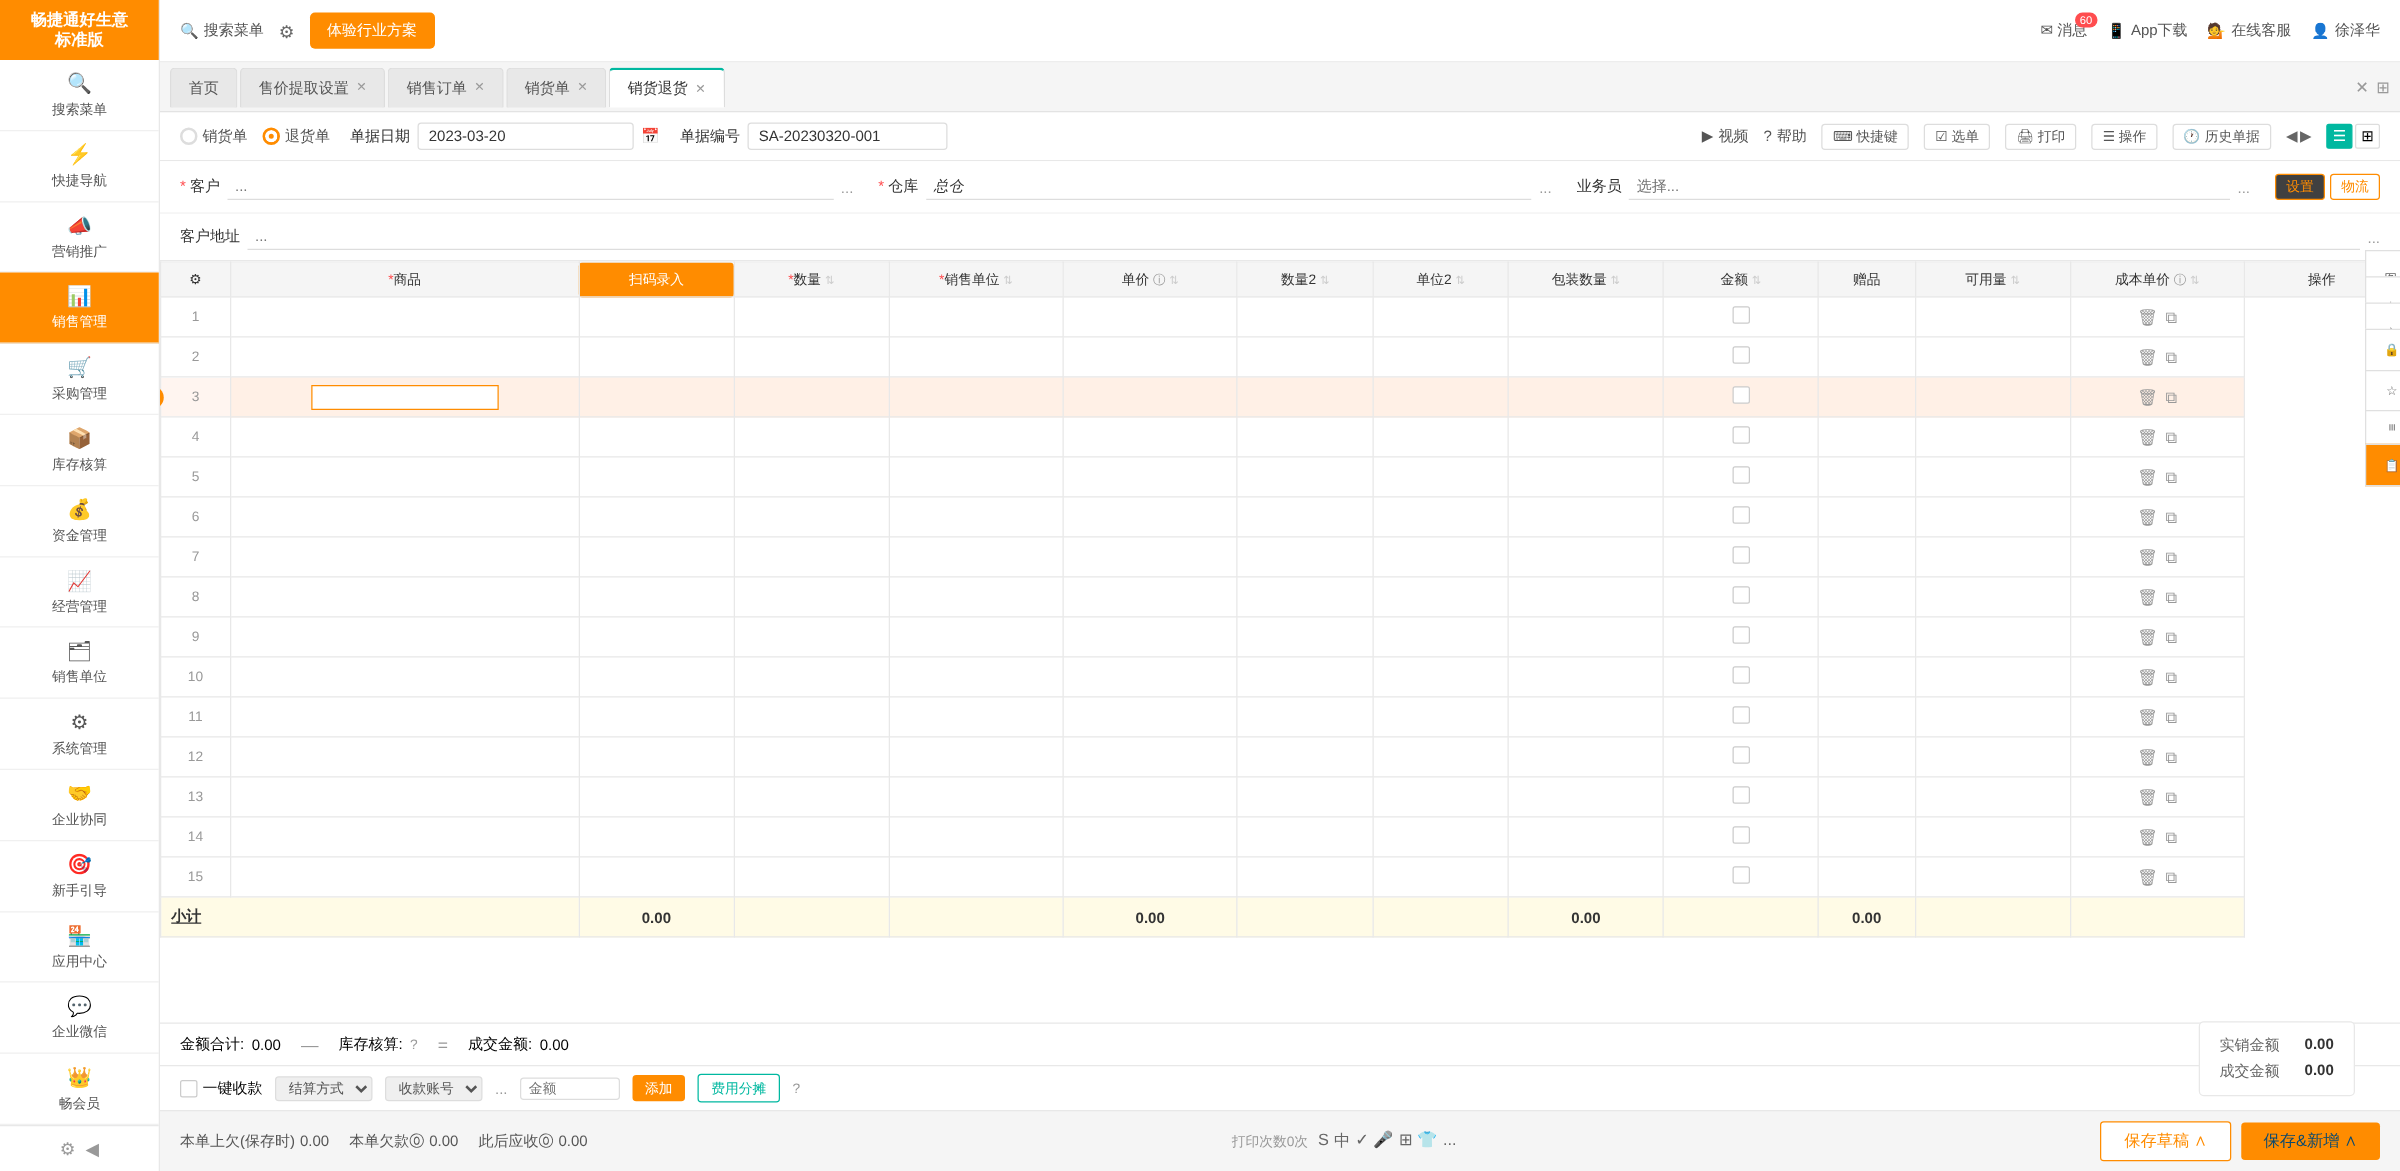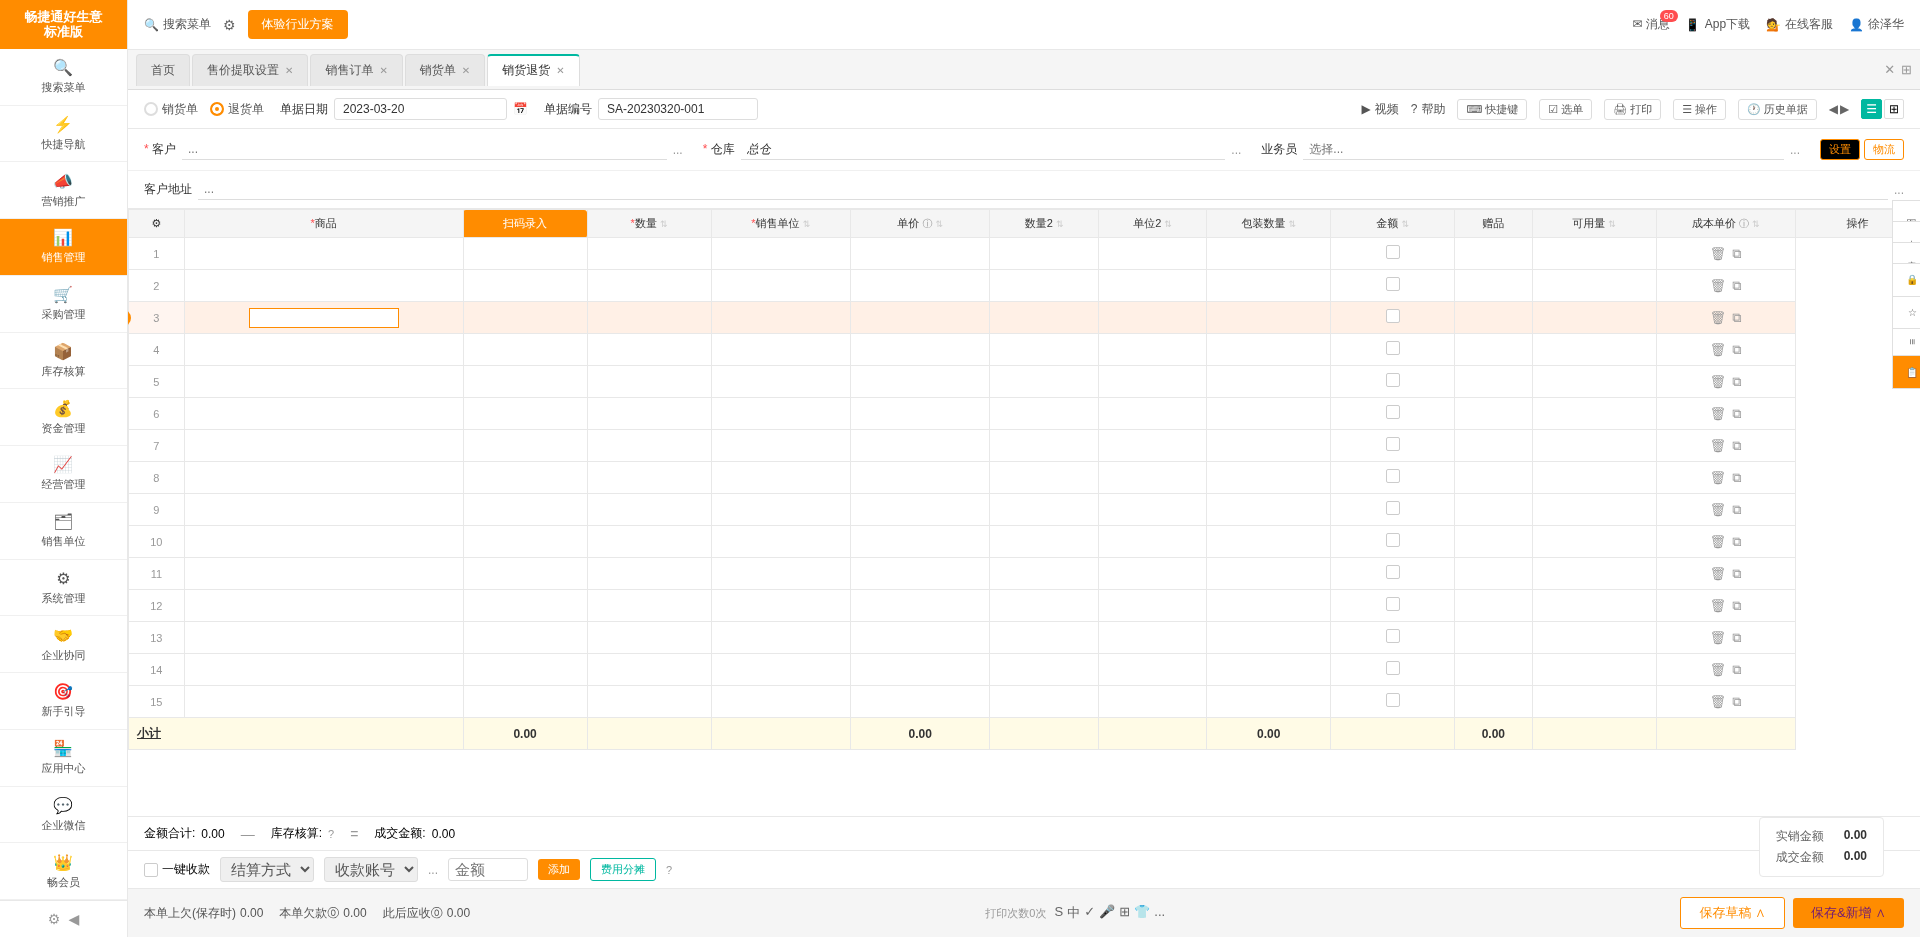--- a/index.html
+++ b/index.html
@@ -88,21 +88,21 @@
     }
     .form-field { display: flex; align-items: center; gap: 6px; flex: 1; }
     .form-field-label { color: #333; font-size: 12px; white-space: nowrap; }
     .form-field-input {
       flex: 1; border: none; border-bottom: 1px solid #ddd; padding: 3px 6px;
       font-size: 12px; color: #333; outline: none; background: transparent;
     }
     .field-dots { color: #999; font-size: 12px; }
     .form-field-right { display: flex; align-items: center; gap: 4px; }
     .form-field-set-btn {
-      border: 1px solid #ff8c00; color: #ff8c00; background: #000000;
+      border: 1px solid #ff8c00; color: #ff8c00; background: #404040;
       border-radius: 3px; padding: 2px 8px; font-size: 11px; cursor: pointer;
     }
     .form-field-add-btn {
       border: 1px solid #ff8c00; color: #ff8c00; background: white;
       border-radius: 3px; padding: 2px 8px; font-size: 11px; cursor: pointer;
     }
 
     
     .form-fields-row2 {
       display: flex; padding: 8px 16px; gap: 20px; border-bottom: 1px solid #e8e8e8;
@@ -148,21 +148,21 @@
     .question-icon { color: #999; font-size: 11px; cursor: pointer; }
 
     
     .payment-row {
       border-top: 1px solid #e8e8e8; padding: 6px 16px;
       display: flex; align-items: center; gap: 10px; background: white;
     }
     .payment-checkbox { display: flex; align-items: center; gap: 4px; font-size: 12px; }
     .payment-select {
       border: 1px solid #ddd; border-radius: 3px; padding: 2px 6px;
-      font-size: 15px; color: #555;
+      font-size: 11px; color: #555;
     }
     .add-btn {
       background: #ff8c00; color: white; border: none; border-radius: 3px;
       padding: 3px 10px; font-size: 11px; cursor: pointer;
     }
     .feefen-btn {
       border: 1px solid #00b8a0; color: #00b8a0; background: white;
       border-radius: 3px; padding: 3px 10px; font-size: 11px; cursor: pointer;
     }
 
@@ -172,21 +172,21 @@
       display: flex; align-items: center; justify-content: space-between; background: #f5f5f5;
     }
     .bottom-info { display: flex; align-items: center; gap: 16px; font-size: 12px; color: #555; }
     .bottom-info-item { display: flex; align-items: center; gap: 4px; }
     .bottom-right { display: flex; gap: 8px; align-items: center; }
     .btn-save-draft {
       border: 1px solid #ff8c00; color: #ff8c00; background: white;
       border-radius: 3px; padding: 6px 18px; font-size: 13px; cursor: pointer;
     }
     .btn-save-new {
-      background: #ff8c00; color: #701a75; border: none;
+      background: #ff8c00; color: #0c4a6e; border: none;
       border-radius: 3px; padding: 6px 18px; font-size: 13px; cursor: pointer;
     }
     .print-count { font-size: 11px; color: #999; }
     .toolbar-icons { display: flex; gap: 4px; }
     .toolbar-icon-item { font-size: 13px; color: #666; cursor: pointer; }
     .realamount-box {
       position: absolute; right: 36px; bottom: 60px;
       background: white; border: 1px solid #e8e8e8; border-radius: 4px;
       padding: 8px 16px; font-size: 12px; color: #333;
     }

